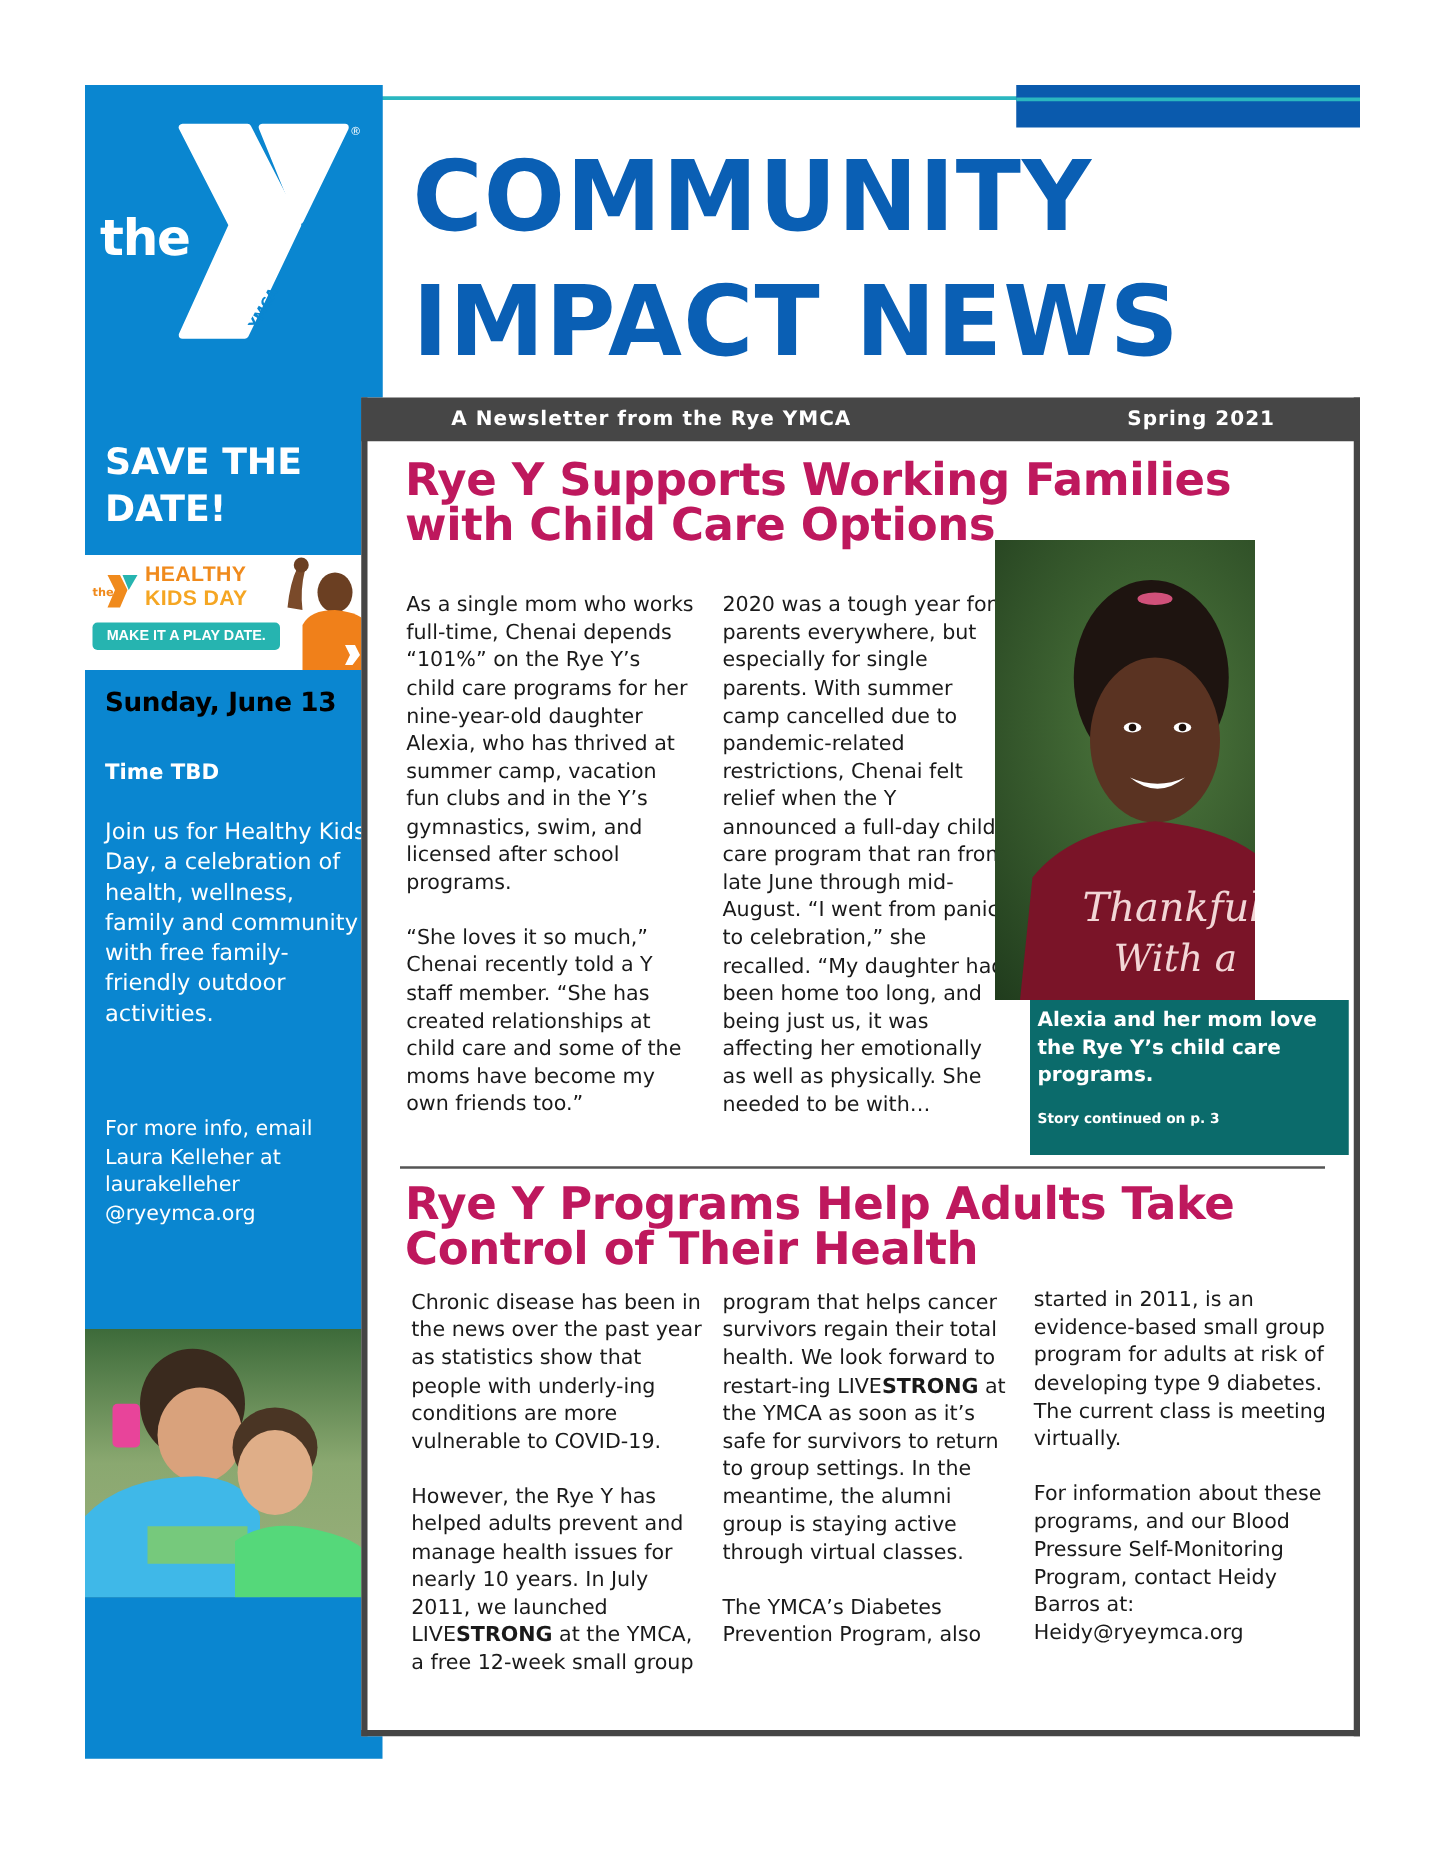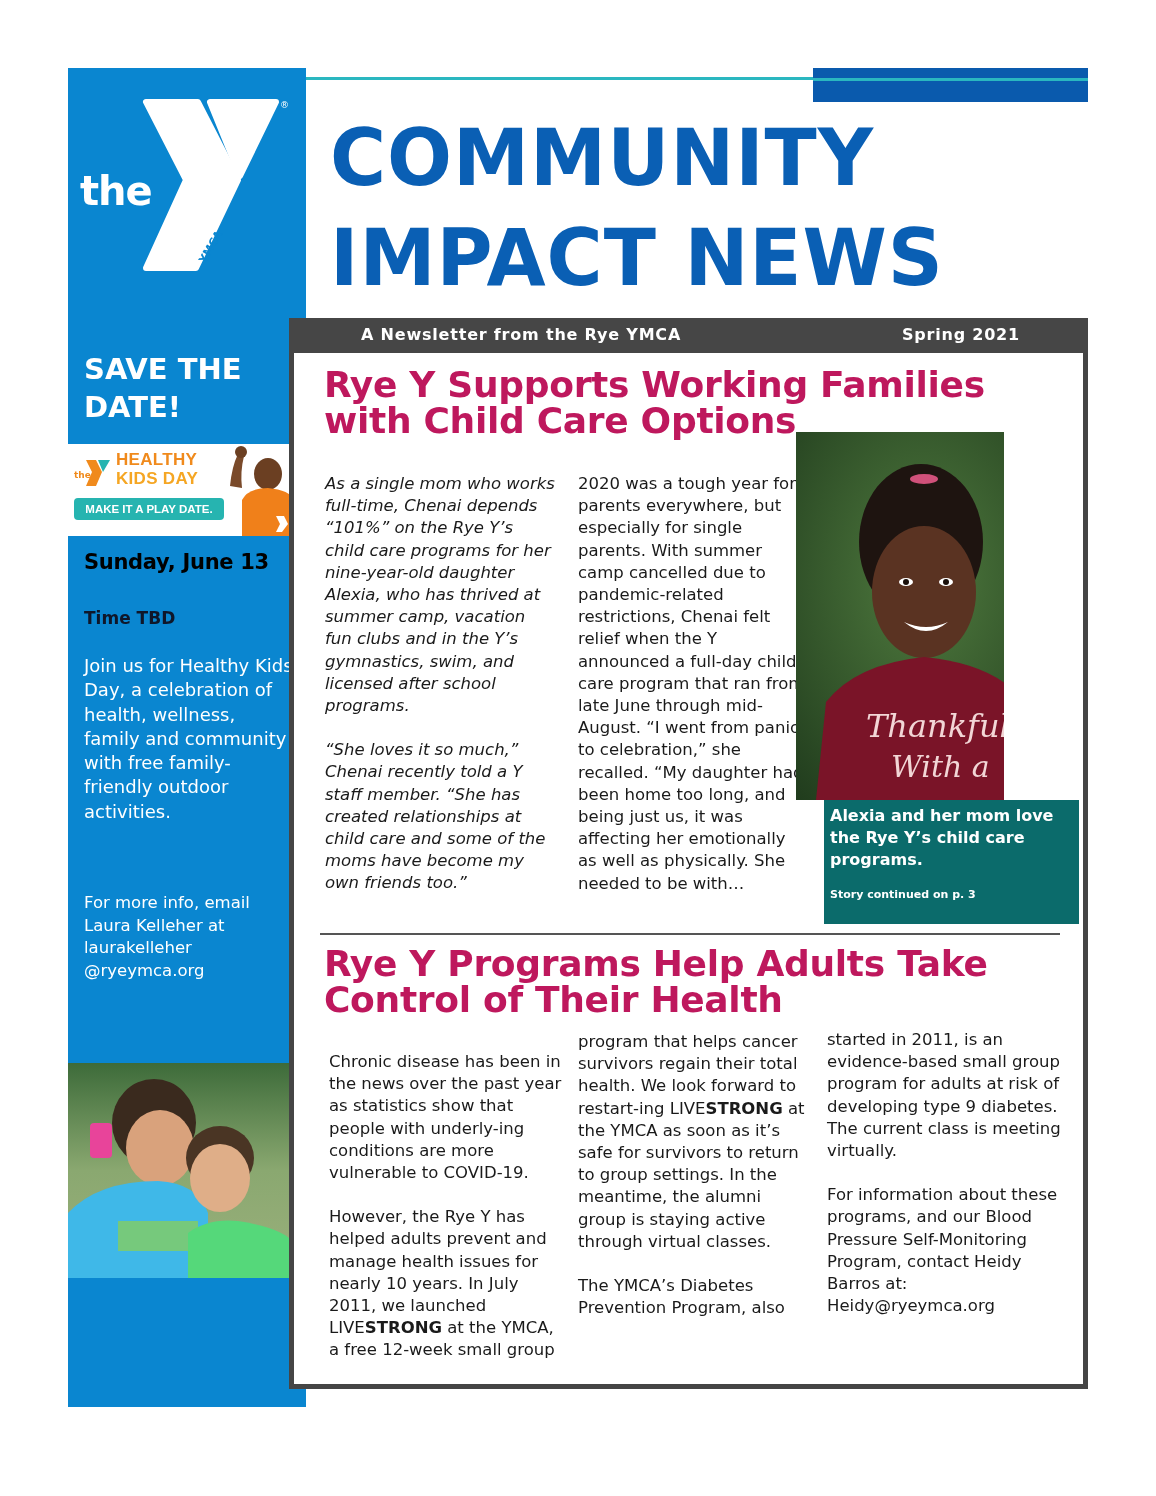--- a/index.html
+++ b/index.html
@@ -16,21 +16,21 @@
 
   .hkd-banner { position: absolute; left: 0; top: 376px; width: 226px; height: 92px; background: #fff; overflow: hidden; }
   .hkd-y { position: absolute; left: 6px; top: 8px; }
   .hkd-the { position: absolute; left: 6px; top: 26px; font-size: 9px; color: #f08a1c; font-weight: bold; }
   .hkd-title { position: absolute; left: 48px; top: 6px; font-family: "Liberation Sans", sans-serif; font-weight: bold; font-size: 17px; line-height: 19px; color: #f08a1c; letter-spacing: 0.3px; }
   .hkd-title .line2 { color: #f5a623; }
   .hkd-pill { position: absolute; left: 6px; top: 54px; width: 150px; height: 22px; background: #26b4b0; border-radius: 4px; color: #fff; font-family: Liberation Sans, sans-serif; font-weight: bold; font-size: 11.5px; line-height: 22px; text-align: center; }
   .hkd-kid { position: absolute; left: 160px; top: 0; width: 66px; height: 92px; }
 
   .event-date { position: absolute; left: 16px; top: 481px; font-weight: bold; font-size: 21px; color: #000000; line-height: 26px; letter-spacing: -0.3px; }
-  .event-time { position: absolute; left: 16px; top: 539px; font-weight: bold; font-size: 17px; color: #0f172a; line-height: 22px; }
+  .event-time { position: absolute; left: 16px; top: 539px; font-weight: bold; font-size: 17px; color: #ffffff; line-height: 22px; }
   .event-desc { position: absolute; left: 16px; top: 586px; width: 210px; font-size: 18px; line-height: 24.3px; color: #fff; }
   .event-contact { position: absolute; left: 16px; top: 824px; width: 210px; font-size: 16.5px; line-height: 22.5px; color: #fff; }
 
   .kids-photo { position: absolute; left: 0; top: 995px; width: 226px; height: 215px; overflow: hidden; }
 
   
   .teal-line { position: absolute; left: 304px; top: 77px; width: 784px; height: 3px; background: #2ab7c0; }
   .navy-bar { position: absolute; left: 813px; top: 68px; width: 275px; height: 34px; background: #0a5aad; }
   .navy-bar::after { content: ""; position: absolute; left: 0; top: 10px; width: 100%; height: 3px; background: #2ab7c0; }
   .blue-stub { position: absolute; left: 296px; top: 68px; width: 10px; height: 250px; background: #0a86d0; }
@@ -43,23 +43,23 @@
   .subhead-left { position: absolute; left: 72px; top: 7px; font-weight: bold; font-size: 16px; color: #fff; letter-spacing: 0.8px; }
   .subhead-right { position: absolute; right: 68px; top: 7px; font-weight: bold; font-size: 16px; color: #fff; letter-spacing: 0.8px; }
 
   .headline { position: absolute; font-family: "DejaVu Sans", sans-serif; font-weight: bold; font-size: 36px; line-height: 36px; color: #be185d; letter-spacing: -0.3px; }
   .h1 { left: 324px; top: 367px; width: 720px; }
   .h2 { left: 324px; top: 946px; width: 720px; }
 
   .col { position: absolute; font-size: 16.5px; line-height: 22.2px; color: #1a1a1a; }
   .col p { margin-bottom: 22px; }
   .col p:last-child { margin-bottom: 0; }
-  .c1 { left: 325px; top: 473px; width: 230px; font-style: italic; }
+  .c1 { left: 325px; top: 473px; width: 230px; }
   .c2 { left: 578px; top: 473px; width: 230px; }
-  .c3 { left: 329px; top: 1031px; width: 235px; margin-top: 20px; }
+  .c3 { left: 329px; top: 1031px; width: 235px; }
   .c4 { left: 578px; top: 1031px; width: 235px; }
   .c5 { left: 827px; top: 1029px; width: 245px; }
   .strong { font-weight: bold; }
 
   .girl-photo { position: absolute; left: 796px; top: 432px; width: 208px; height: 368px; overflow: hidden; }
   .caption { position: absolute; left: 824px; top: 800px; width: 255px; height: 124px; background: #0b6b6b; color: #fff; padding: 5px 6px; }
   .caption-main { font-weight: bold; font-size: 16px; line-height: 22px; }
   .caption-cont { font-weight: bold; font-size: 11px; line-height: 20px; margin-top: 14px; }
 
   .divider { position: absolute; left: 320px; top: 933px; width: 740px; height: 2px; background: #555; }

